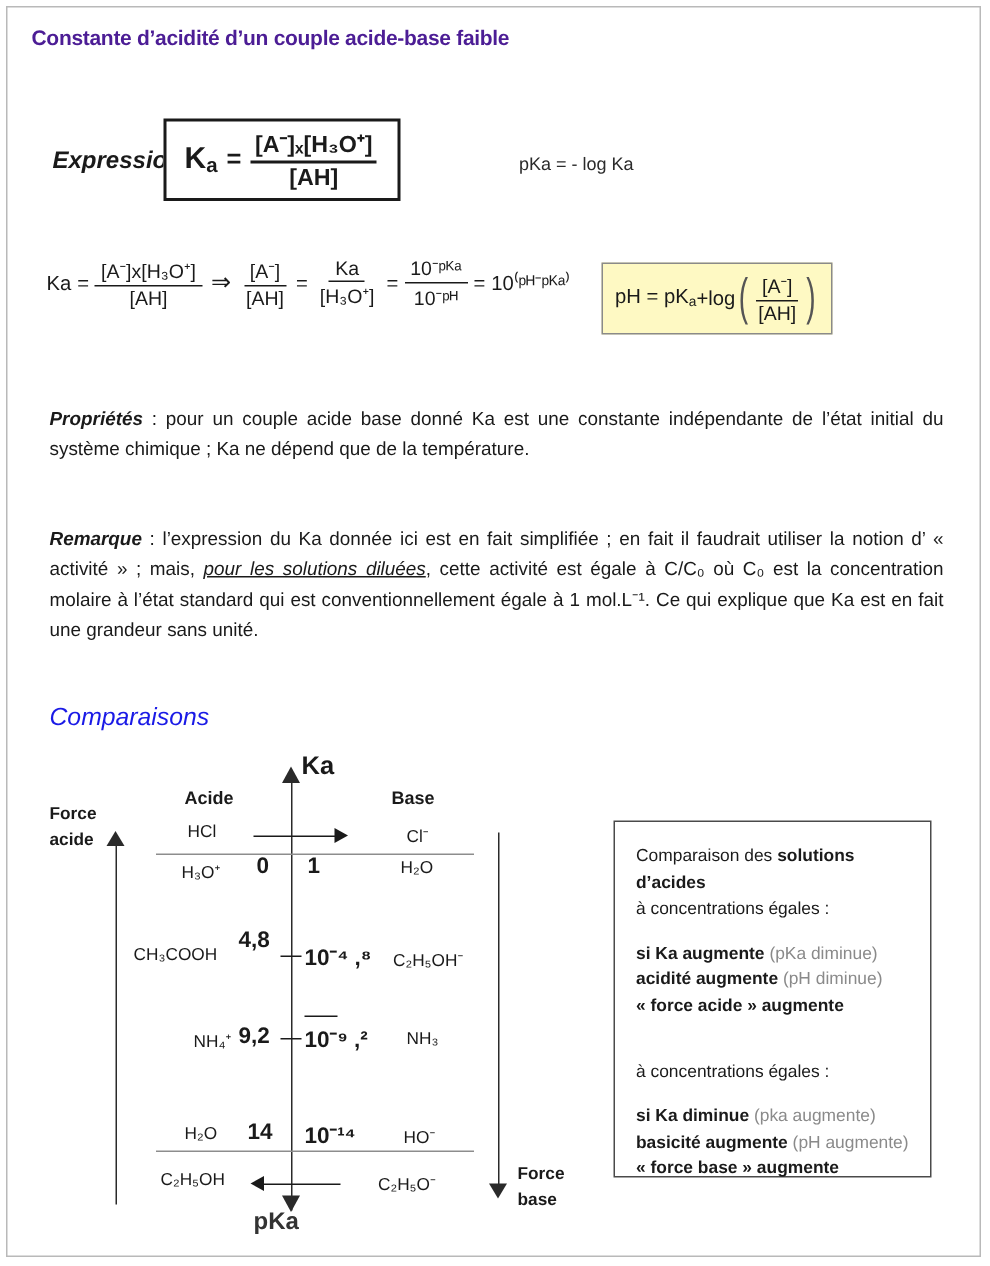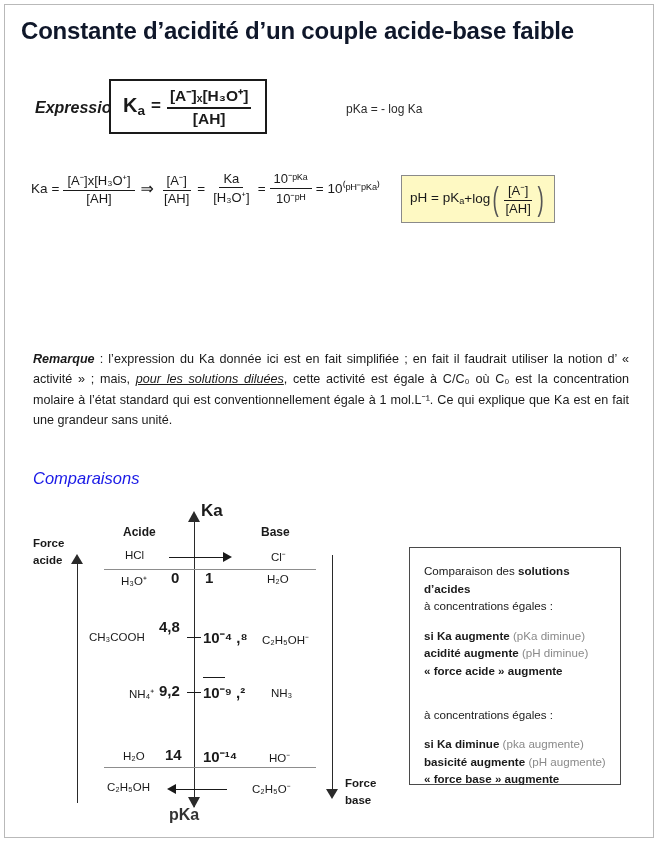--- a/index.html
+++ b/index.html
@@ -28,23 +28,23 @@
   .inner {
     position: absolute;
     left: 14px;
     top: 6px;
     width: 622px;
     height: 820px;
   }
 
   
   .doc-title {
-    font-size: 24px;
-    font-weight: bold;
-    color: #0f172a;
+    font-size: 14px;
+    font-weight: bold;
+    color: #4c1d95;
     letter-spacing: -0.2px;
     margin: 6px 0 0 2px;
   }
 
   
   .expr-row {
     position: absolute;
     left: 2px;
     top: 68px;
     width: 620px;
@@ -365,20 +365,23 @@
       <span><span>pH = pK</span><sub>a</sub></span>
       <span>+log</span>
       <span class="big-paren">(</span>
       <span class="frac hh-frac">
         <span class="num">[A⁻]</span>
         <span class="den">[AH]</span>
       </span>
       <span class="big-paren">)</span>
     </div>
 
+    <div class="para" id="para-proprietes">
+      <b>Propriétés</b><span> : pour un couple acide base donné Ka est une constante indépendante de l’état initial du système chimique ; Ka ne dépend que de la température.</span>
+    </div>
 
     <div class="para" id="para-remarque">
       <b>Remarque</b><span> : l’expression du Ka donnée ici est en fait simplifiée ; en fait il faudrait utiliser la notion d’ « activité » ; mais, </span><u>pour les solutions diluées</u><span>, cette activité est égale à C/C₀ où C₀ est la concentration molaire à l’état standard qui est conventionnellement égale à 1 mol.L⁻¹. Ce qui explique que Ka est en fait une grandeur sans unité.</span>
     </div>
 
     <div class="section-title">Comparaisons</div>
 
     <div class="diagram">
 
       <div class="dg-ka">Ka</div>

